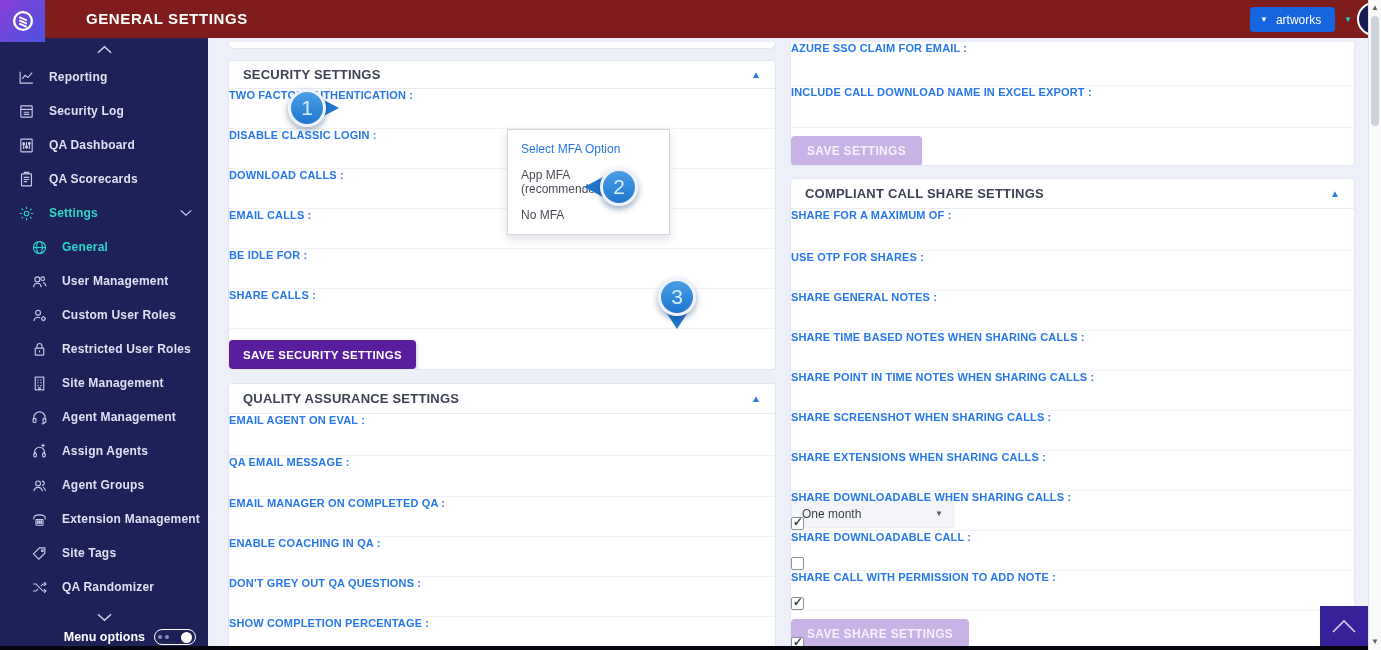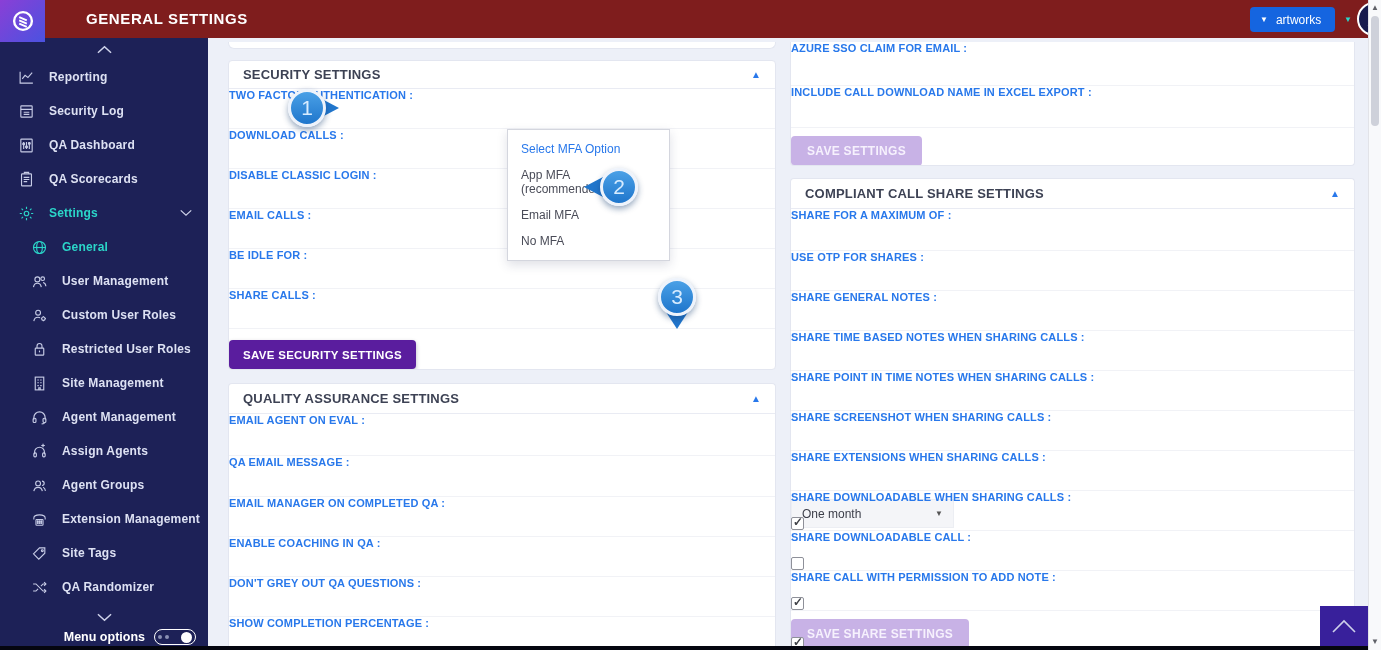--- a/index.html
+++ b/index.html
@@ -311,27 +311,27 @@
   <div class="row" style="height:40px;">
     <span class="lbl">TWO FACTOR AUTHENTICATION :</span>
     <div class="ctrl">
       <div class="mfa-trigger">
         <span>Select MFA Option</span>
         <span class="up">▲</span>
       </div>
     </div>
   </div>
   <div class="row" style="height:40px;">
+    <span class="lbl">DISABLE CLASSIC LOGIN :</span>
+    <div class="ctrl">
+        <span class="cb"></span>
+      </div>
+  </div>
+  <div class="row" style="height:40px;">
     <span class="lbl">DOWNLOAD CALLS :</span>
-    <div class="ctrl">
-        <span class="cb"></span>
-      </div>
-  </div>
-  <div class="row" style="height:40px;">
-    <span class="lbl">DISABLE CLASSIC LOGIN :</span>
     <div class="ctrl">
         <span class="cb"></span>
       </div>
   </div>
   <div class="row" style="height:40px;">
     <span class="lbl">EMAIL CALLS :</span>
     <div class="ctrl">
         <span class="cb checked"></span>
       </div>
   </div>
@@ -348,21 +348,20 @@
         <span class="cb checked"></span>
       </div>
   </div>
   <div class="row footer-row" style="height:41px; padding-right:26px;">
     <button class="btn-purple">SAVE SECURITY SETTINGS</button>
   </div>
 
   <div class="mfa-menu">
     <div class="mfa-item selected">Select MFA Option</div>
     <div class="mfa-item">App MFA (recommended)</div>
-    <div class="mfa-item">Email MFA</div>
     <div class="mfa-item">No MFA</div>
   </div>
 </div>
 
 <div class="panel panel-left" style="left:228px; top:383px; width:548px; height:263px; border-bottom:none; border-radius:4px 4px 0 0;">
   <div class="panel-head">
     <span class="panel-title">QUALITY ASSURANCE SETTINGS</span>
     <span class="collapse-caret">▲</span>
   </div>
   <div class="row" style="height:42px;">

